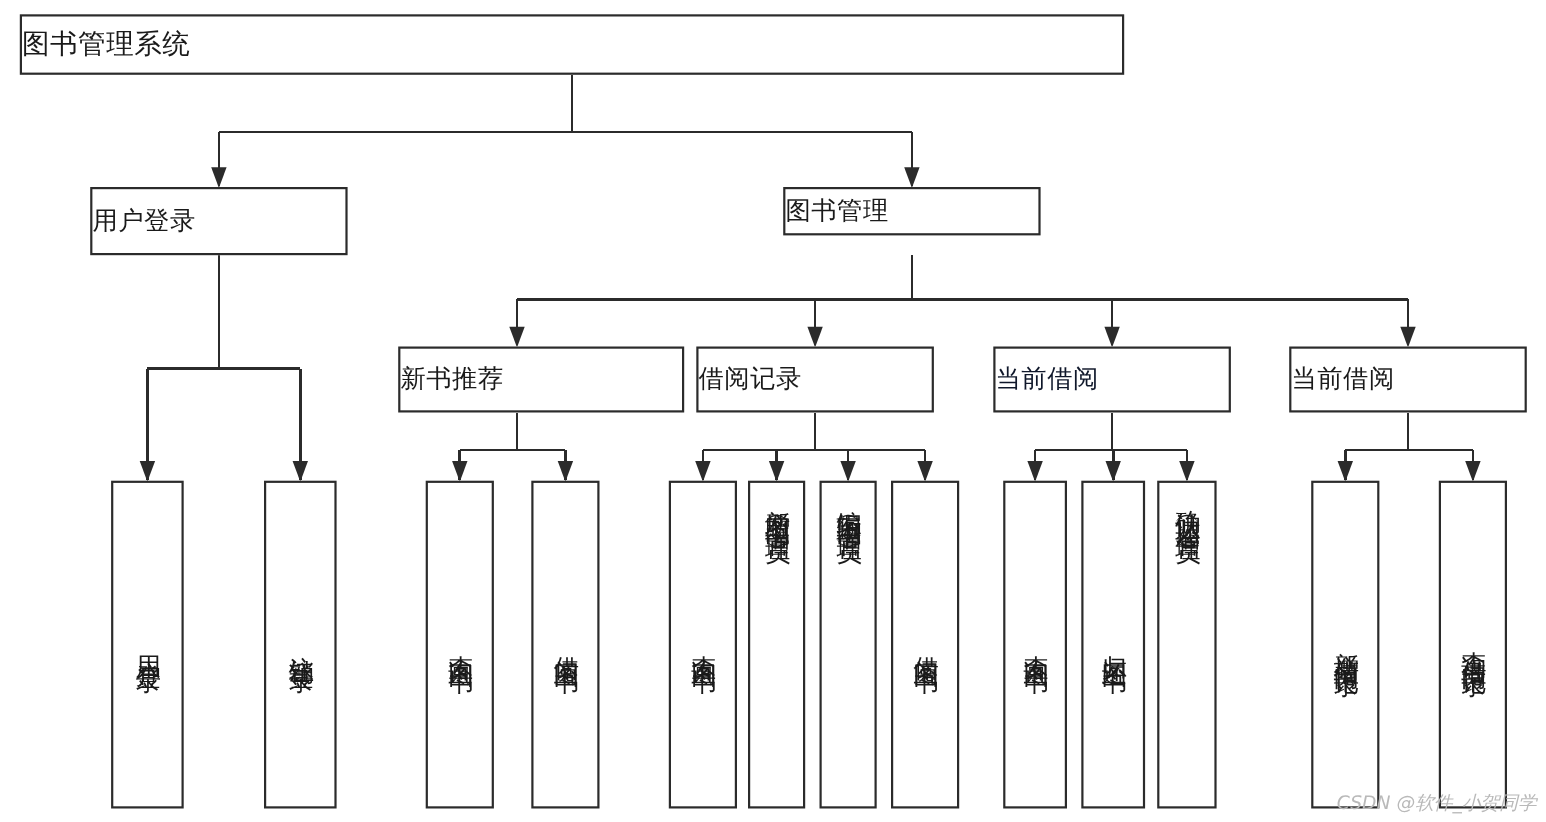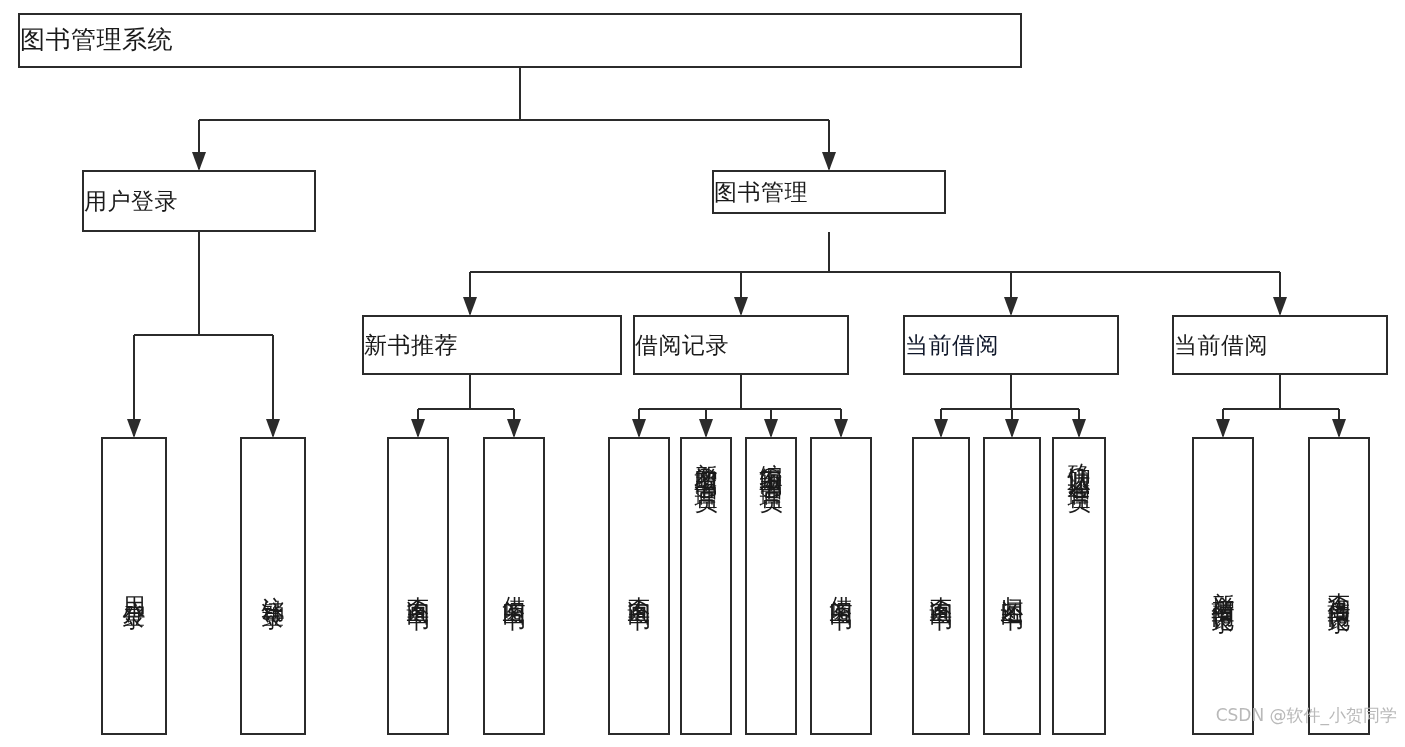--- a/index.html
+++ b/index.html
@@ -58,26 +58,27 @@
     text-orientation: upright;
     font-size: 23px;
     letter-spacing: 4px;
     line-height: 1;
     white-space: nowrap;
     text-align: center;
   }
   #watermark {
     position: absolute;
     right: 8px;
-    bottom: 20px;
+    bottom: 6px;
     font-size: 17px;
     color: #b9b9b9;
     z-index: 5;
     white-space: nowrap;
     font-family: "DejaVu Sans", "Liberation Sans", sans-serif;
+    font-style: italic;
   }
 </style>
 </head>
 <body>
 
 <div id="canvas">
   <svg id="edges" viewBox="0 0 1405 747" xmlns="http://www.w3.org/2000/svg">
       <line x1="520" y1="68" x2="520" y2="120" stroke="#2b2b2b" stroke-width="2.5" shape-rendering="crispEdges"></line>
       <line x1="199" y1="120" x2="829" y2="120" stroke="#2b2b2b" stroke-width="2.5" shape-rendering="crispEdges"></line>
       <line x1="199" y1="120" x2="199" y2="169" stroke="#2b2b2b" stroke-width="2.5" shape-rendering="crispEdges"></line>

